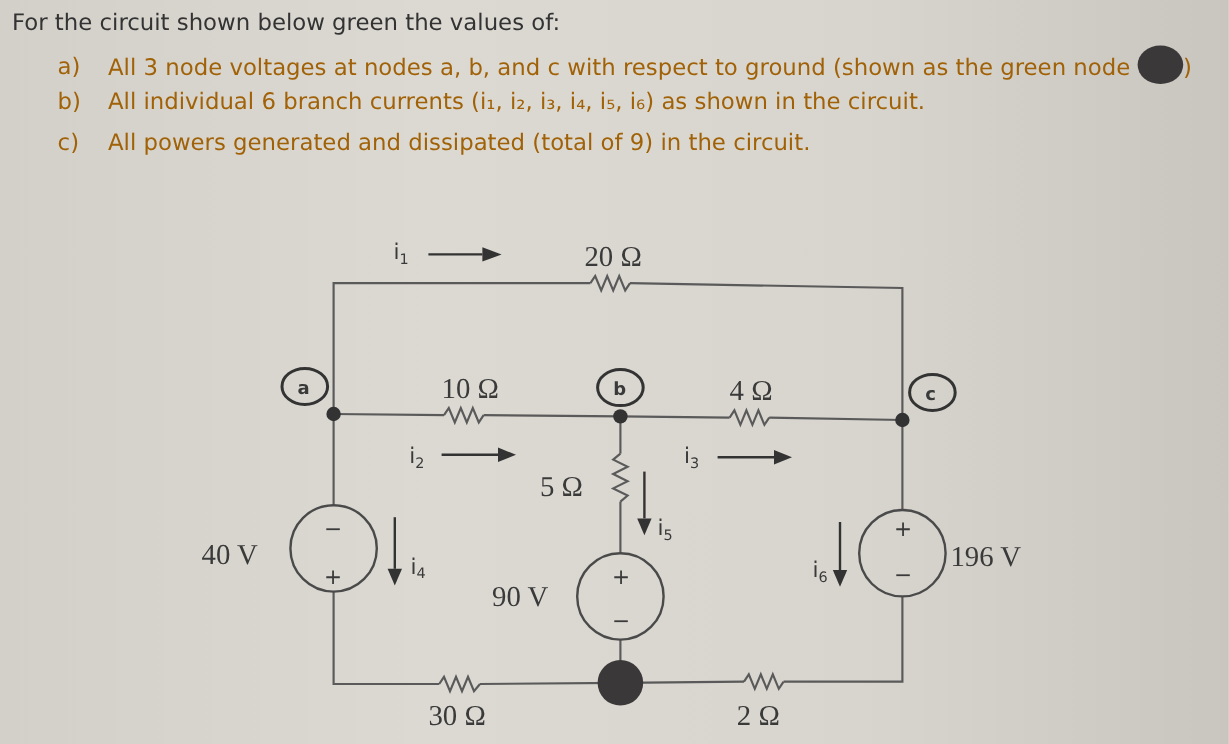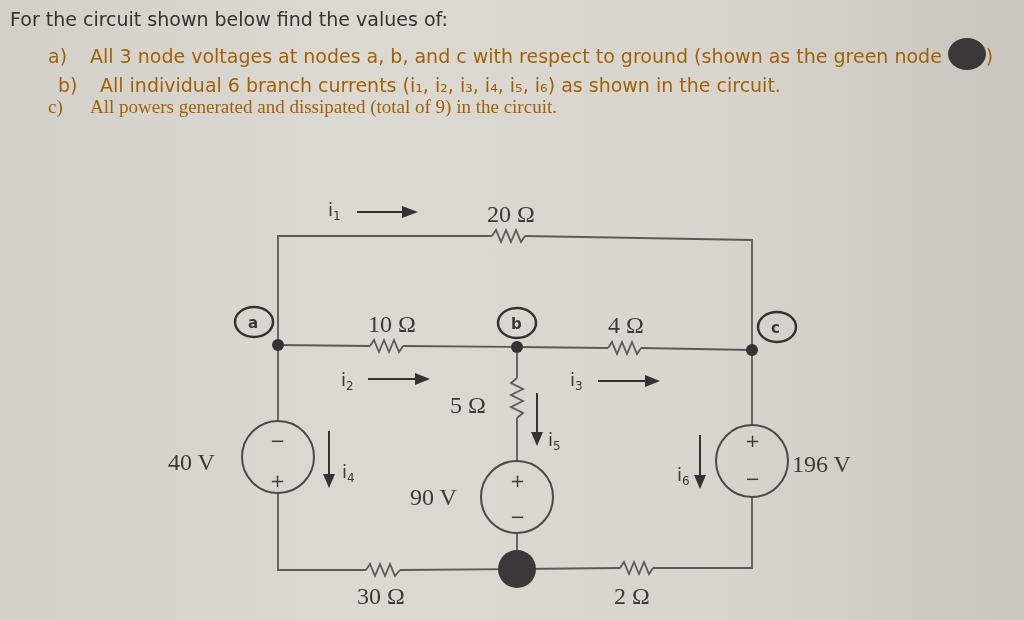--- a/index.html
+++ b/index.html
@@ -11,35 +11,35 @@
     position:relative;
   }
   .problem { position:absolute; left:0; top:0; width:1024px; }
   .intro {
     position:absolute; left:10px; top:8px; font-size:19px; color:#333;
     white-space:nowrap;
   }
   .item { position:absolute; font-size:19px; color:#a16207; white-space:nowrap; }
   .item .marker { display:inline-block; width:42px; }
   .item-a { left:48px; top:44px; }
-  .item-b { left:48px; top:74px;margin-left:10px; }
-  .item-c { left:48px; top:96px;font-family:Liberation Serif, serif; }
+  .item-b { left:48px; top:74px; }
+  .item-c { left:48px; top:108px; }
   .gnd-dot-inline {
     display:inline-block; width:38px; height:32px; border-radius:50%;
     background:#3a3838; vertical-align:middle; margin-left:6px; margin-top:-6px;
   }
   svg.circuit { position:absolute; left:0; top:0; }
   .lbl { font-family: "Liberation Serif", "DejaVu Serif", serif; fill:#3a3a3a; }
   .sub { font-family:"DejaVu Sans", sans-serif; fill:#3a3a3a; }
 </style>
 </head>
 <body>
 
 <div class="problem">
-  <div class="intro">For the circuit shown below find the values of:</div>
+  <div class="intro">For the circuit shown below green the values of:</div>
   <div class="item item-a">
     <span class="marker">a)</span><span>All 3 node voltages at nodes a, b, and c with respect to ground (shown as the green node</span><span class="gnd-dot-inline"></span><span>)</span>
   </div>
   <div class="item item-b">
     <span class="marker">b)</span><span>All individual 6 branch currents (i₁, i₂, i₃, i₄, i₅, i₆) as shown in the circuit.</span>
   </div>
   <div class="item item-c">
     <span class="marker">c)</span><span>All powers generated and dissipated (total of 9) in the circuit.</span>
   </div>
 </div>

